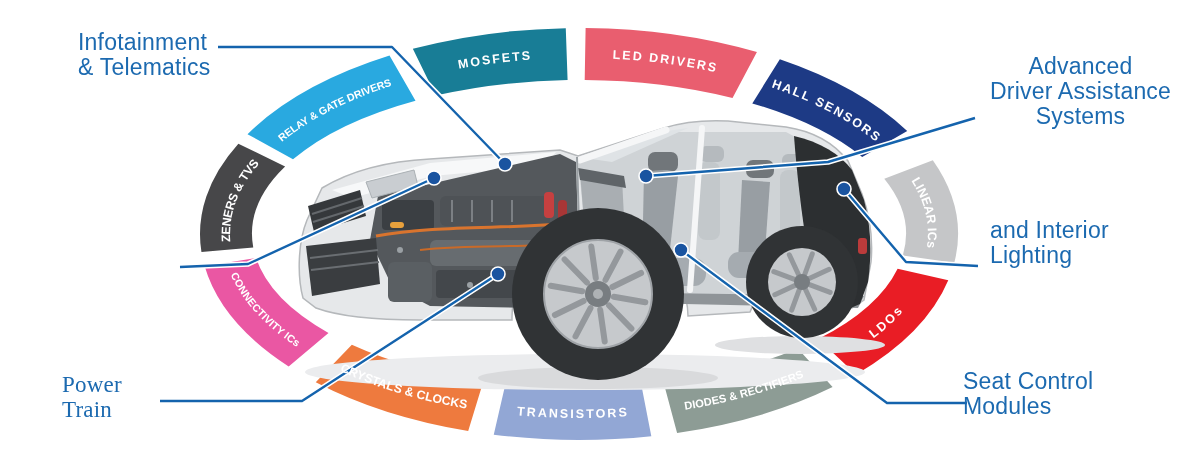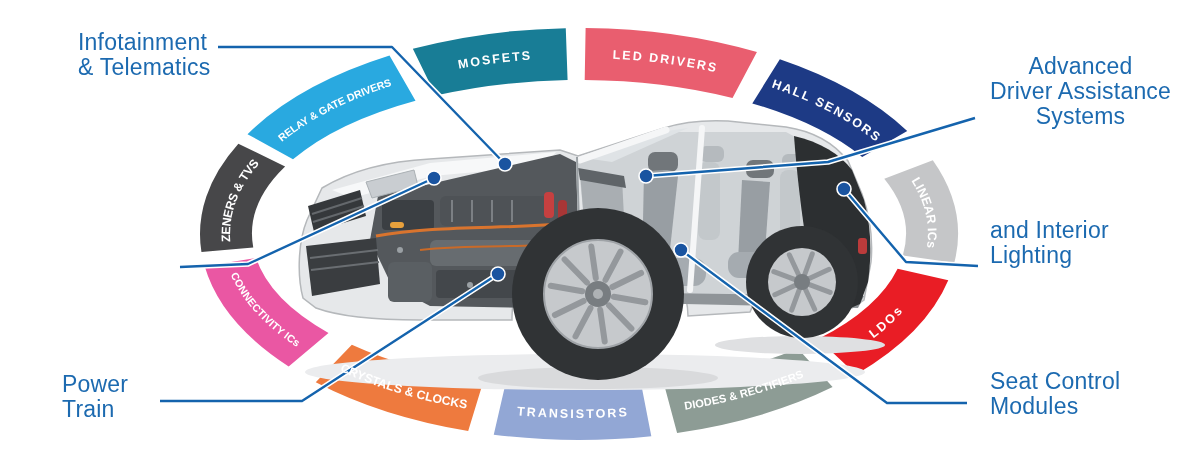--- a/index.html
+++ b/index.html
@@ -26,24 +26,24 @@
     position: absolute;
     font-size: 23px;
     line-height: 25px;
     font-weight: 500;
     letter-spacing: 0.2px;
     color: var(--callout-color, #1c6ab0);
     white-space: nowrap;
   }
   #co-infotainment      { left: 78px;  top: 30px;  }
   #co-body-control      { left: 62px;  top: 219px; }
-  #co-power-train       { left: 62px;  top: 372px; }
+  #co-power-train       { left: 62px;  top: 372px; font-family: Liberation Serif, serif; }
   #co-adas              { left: 990px; top: 54px; text-align: center;  }
   #co-interior-lighting { left: 990px; top: 218px; }
-  #co-seat-control      { left: 990px; top: 369px; }
+  #co-seat-control      { left: 963px; top: 369px; }
 
   #scene text.arc-label {
     font-family: "Liberation Sans", sans-serif;
     font-weight: bold;
   }
 </style>
 </head>
 <body>
 
 <div id="stage">

